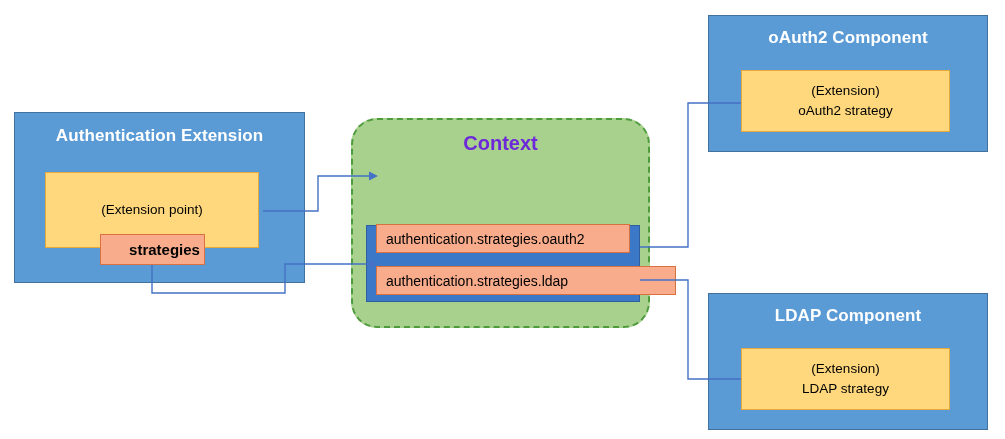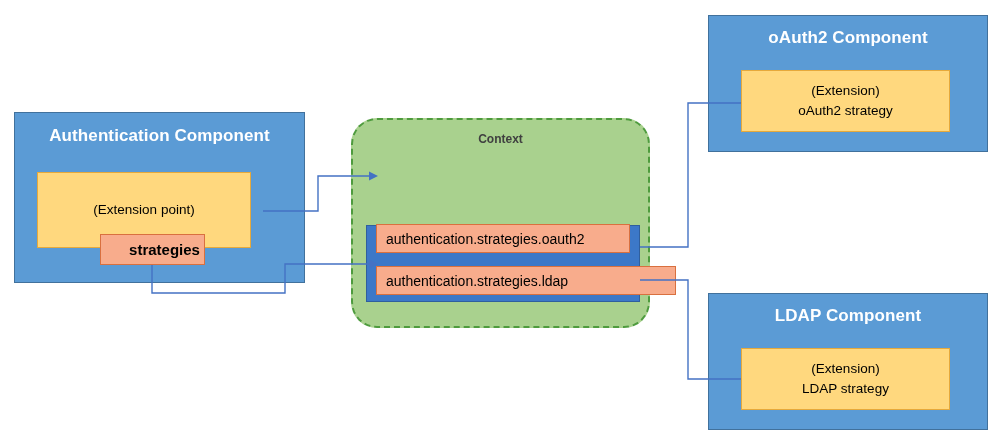--- a/index.html
+++ b/index.html
@@ -79,22 +79,22 @@
     background: #A9D18E;
     border: 2px dashed #4E9B3E;
     border-radius: 26px;
     z-index: 1;
   }
   .context-title {
     position: absolute;
     left: 0;
     right: 0;
     text-align: center;
-    color: #404040;
-    font-size: 12px;
+    color: #6d28d9;
+    font-size: 20px;
     font-weight: bold;
   }
   
   .group-box {
     background: #3C78C8;
     border: 1px solid #2F5F9E;
     z-index: 3;
   }
 
   
@@ -120,24 +120,24 @@
   </div>
 
 
   <div class="node group-box" style="left:366px; top:225px; width:274px; height:77px;"></div>
 
   <div class="node service pad" style="left:376px; top:224px; width:254px; height:29px;">authentication.strategies.oauth2</div>
 
   <div class="node service pad" style="left:376px; top:266px; width:300px; height:29px;">authentication.strategies.ldap</div>
 
   <div class="node component" style="left:14px; top:112px; width:291px; height:171px;">
-    <div class="component-title" style="top:13px;">Authentication Component</div>
+    <div class="component-title" style="top:13px;">Authentication Extension</div>
   </div>
 
-  <div class="node extension" style="left:37px; top:172px; width:214px; height:76px;">
+  <div class="node extension" style="left:45px; top:172px; width:214px; height:76px;">
     <div>(Extension point)</div>
   </div>
 
   <div class="node service center" style="left:100px; top:234px; width:105px; height:31px;">strategies</div>
 
   <div class="node component" style="left:708px; top:15px; width:280px; height:137px;">
     <div class="component-title" style="top:12px;">oAuth2 Component</div>
   </div>
 
   <div class="node extension" style="left:741px; top:70px; width:209px; height:62px;">

